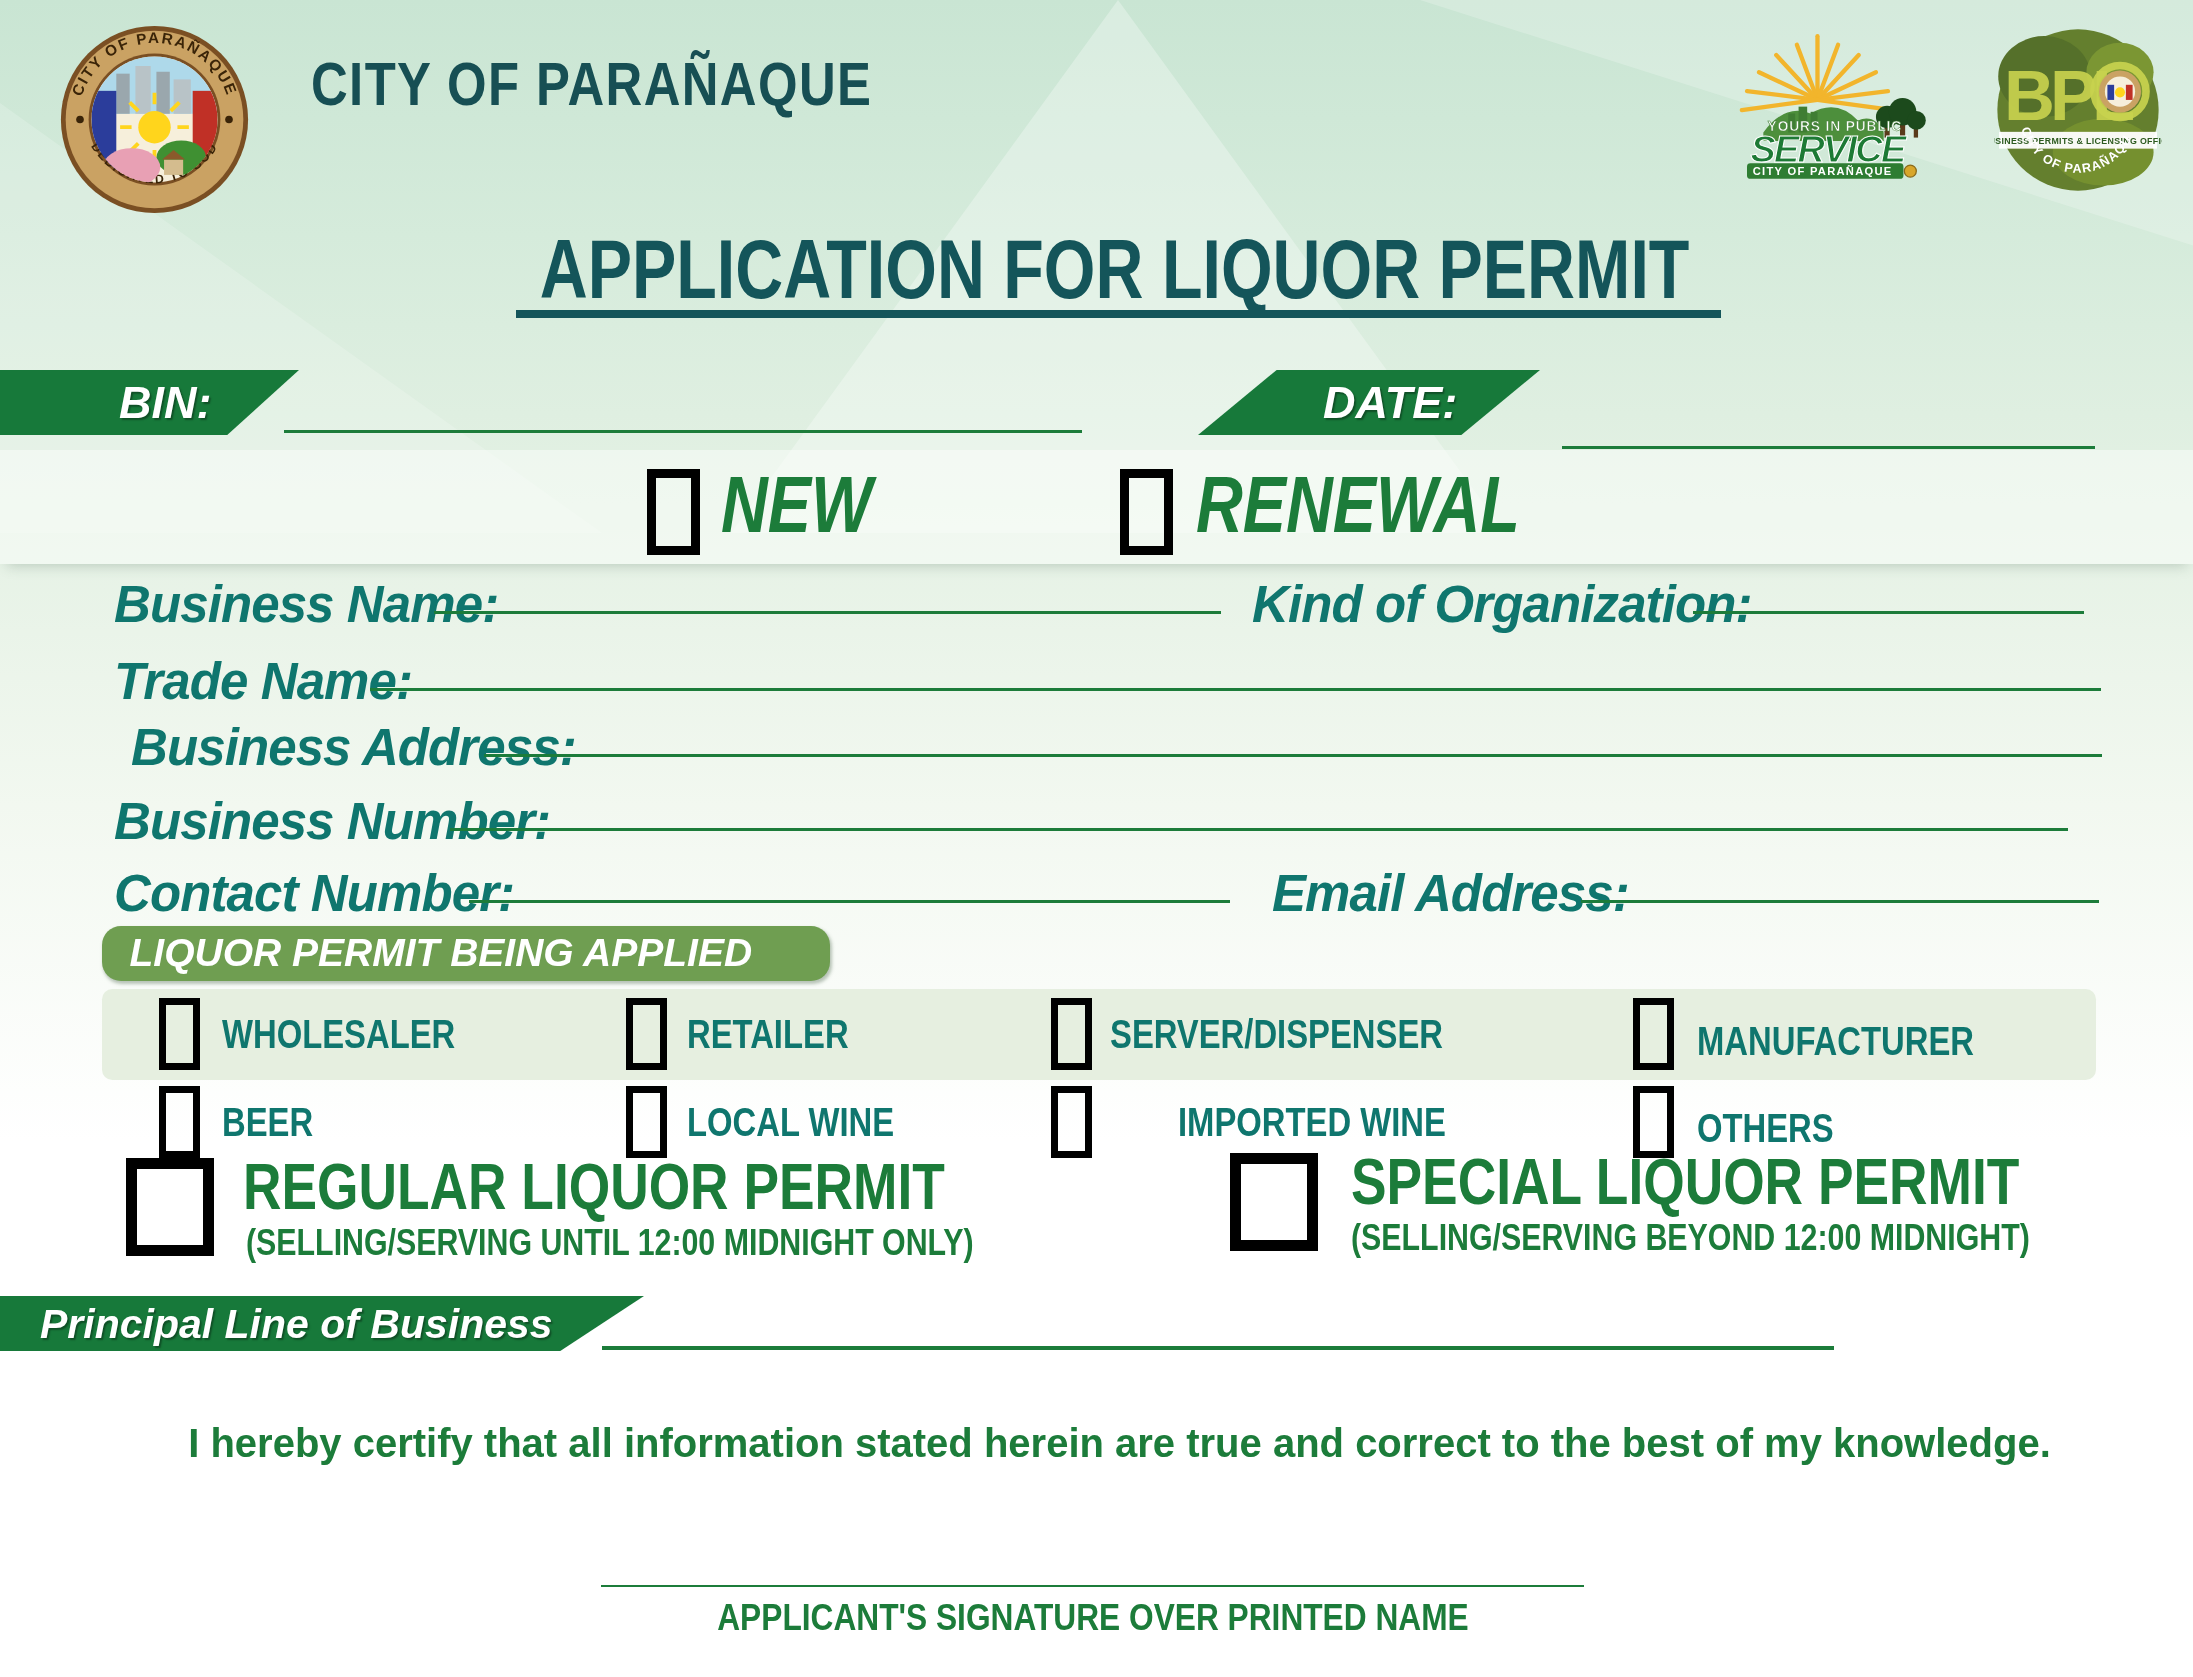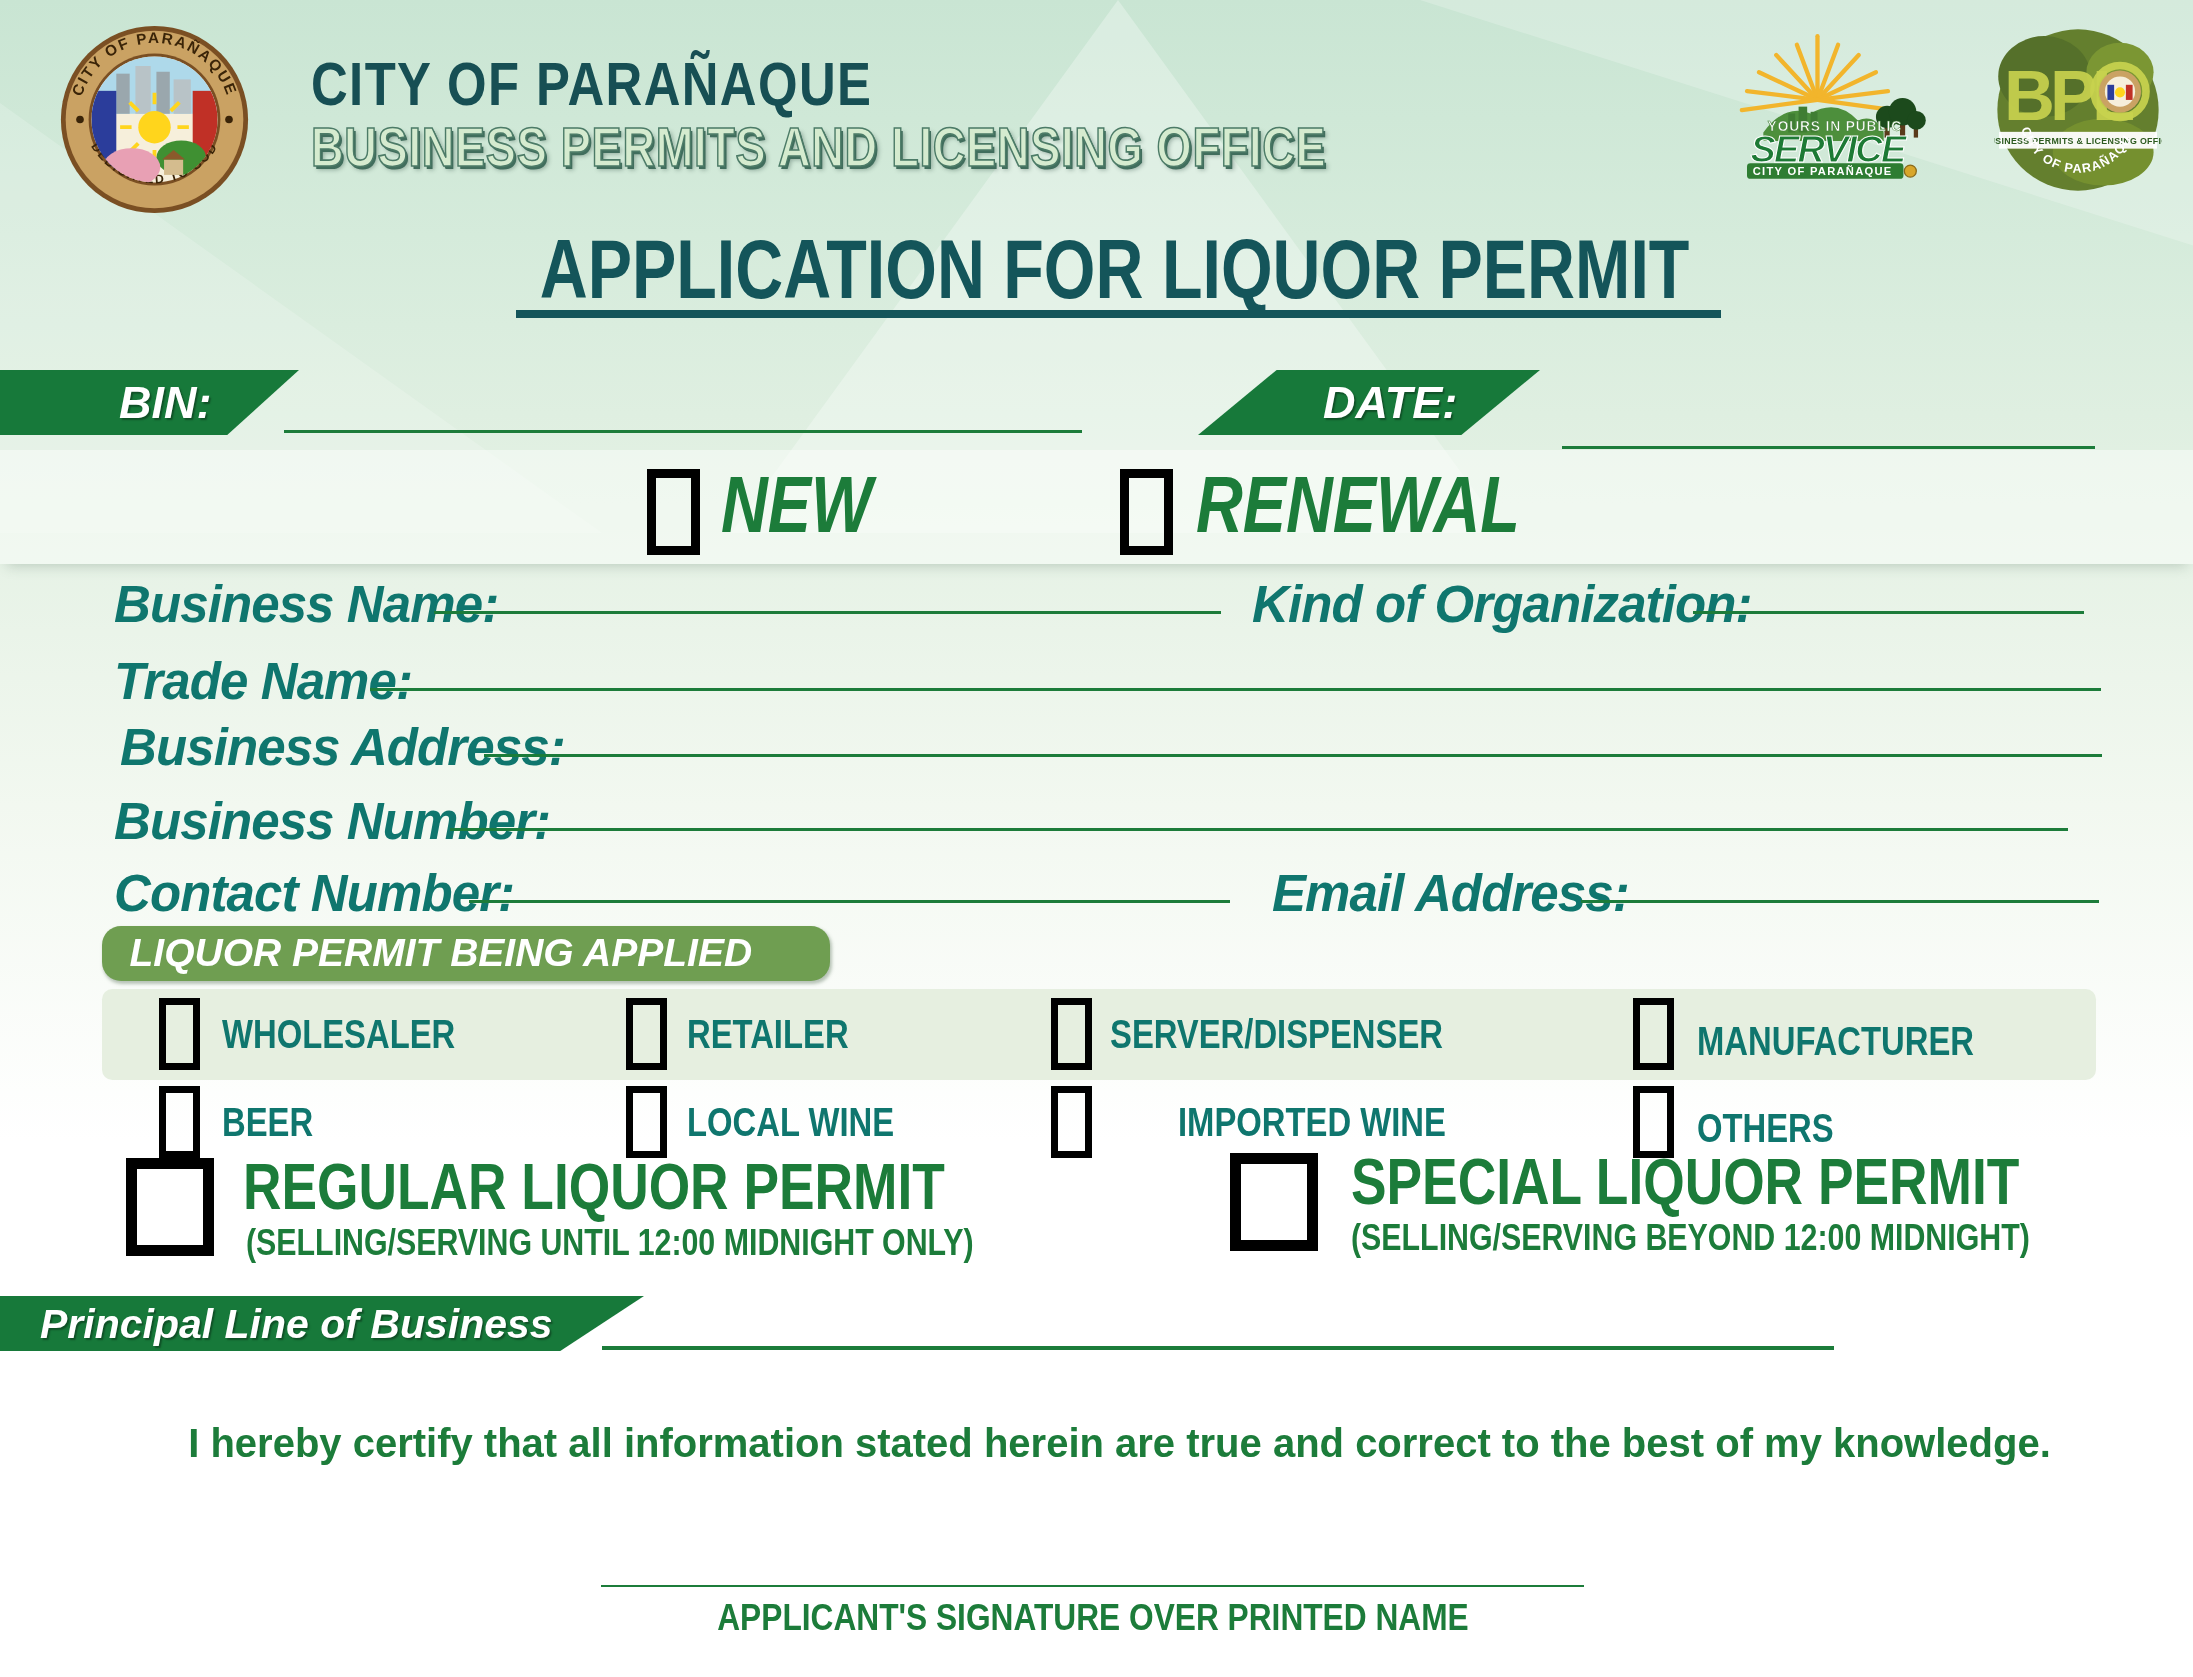--- a/index.html
+++ b/index.html
@@ -135,23 +135,20 @@
       <ellipse cx="128" cy="140" rx="26" ry="18" fill="#3f9032"></ellipse>
       <ellipse cx="76" cy="150" rx="30" ry="20" fill="#e8a0b4"></ellipse>
       <rect x="110" y="142" width="20" height="16" fill="#d4bc8e"></rect>
       <path d="M108 142 L120 132 L132 142 Z" fill="#8a5a2b"></path>
     </g>
   </svg>
 
   <div class="city-title">
     <span class="cx">CITY OF PARAÑAQUE</span>
   </div>
-  <div class="office-title">
-    <span class="cx">BUSINESS PERMITS AND LICENSING OFFICE</span>
-  </div>
 
   <svg style="position:absolute;left:1716px;top:31px;" width="215" height="153" viewBox="0 0 250 178">
     <g stroke="#f2b52c" stroke-width="5" stroke-linecap="round">
       <line x1="118" y1="80" x2="118" y2="6"></line>
       <line x1="118" y1="80" x2="94" y2="16"></line>
         <line x1="118" y1="80" x2="142" y2="16"></line>
       <line x1="118" y1="80" x2="70" y2="28"></line>
         <line x1="118" y1="80" x2="166" y2="28"></line>
       <line x1="118" y1="80" x2="50" y2="48"></line>
         <line x1="118" y1="80" x2="186" y2="48"></line>
@@ -226,21 +223,21 @@
   </div>
 
   <div class="flbl" style="left:114px;top:575px;">Business Name:</div>
   <div class="uline" style="left:434px;top:611px;width:787px;"></div>
   <div class="flbl" style="left:1252px;top:575px;">Kind of Organization:</div>
   <div class="uline" style="left:1693px;top:611px;width:391px;"></div>
 
   <div class="flbl" style="left:114px;top:652px;">Trade Name:</div>
   <div class="uline" style="left:370px;top:688px;width:1731px;"></div>
 
-  <div class="flbl" style="left:120px;top:718px;">Business Address:</div>
+  <div class="flbl" style="left:131px;top:718px;">Business Address:</div>
   <div class="uline" style="left:484px;top:754px;width:1618px;"></div>
 
   <div class="flbl" style="left:114px;top:792px;">Business Number:</div>
   <div class="uline" style="left:450px;top:828px;width:1618px;"></div>
 
   <div class="flbl" style="left:114px;top:864px;">Contact Number:</div>
   <div class="uline" style="left:469px;top:900px;width:761px;"></div>
   <div class="flbl" style="left:1272px;top:864px;">Email Address:</div>
   <div class="uline" style="left:1581px;top:900px;width:518px;"></div>
 

